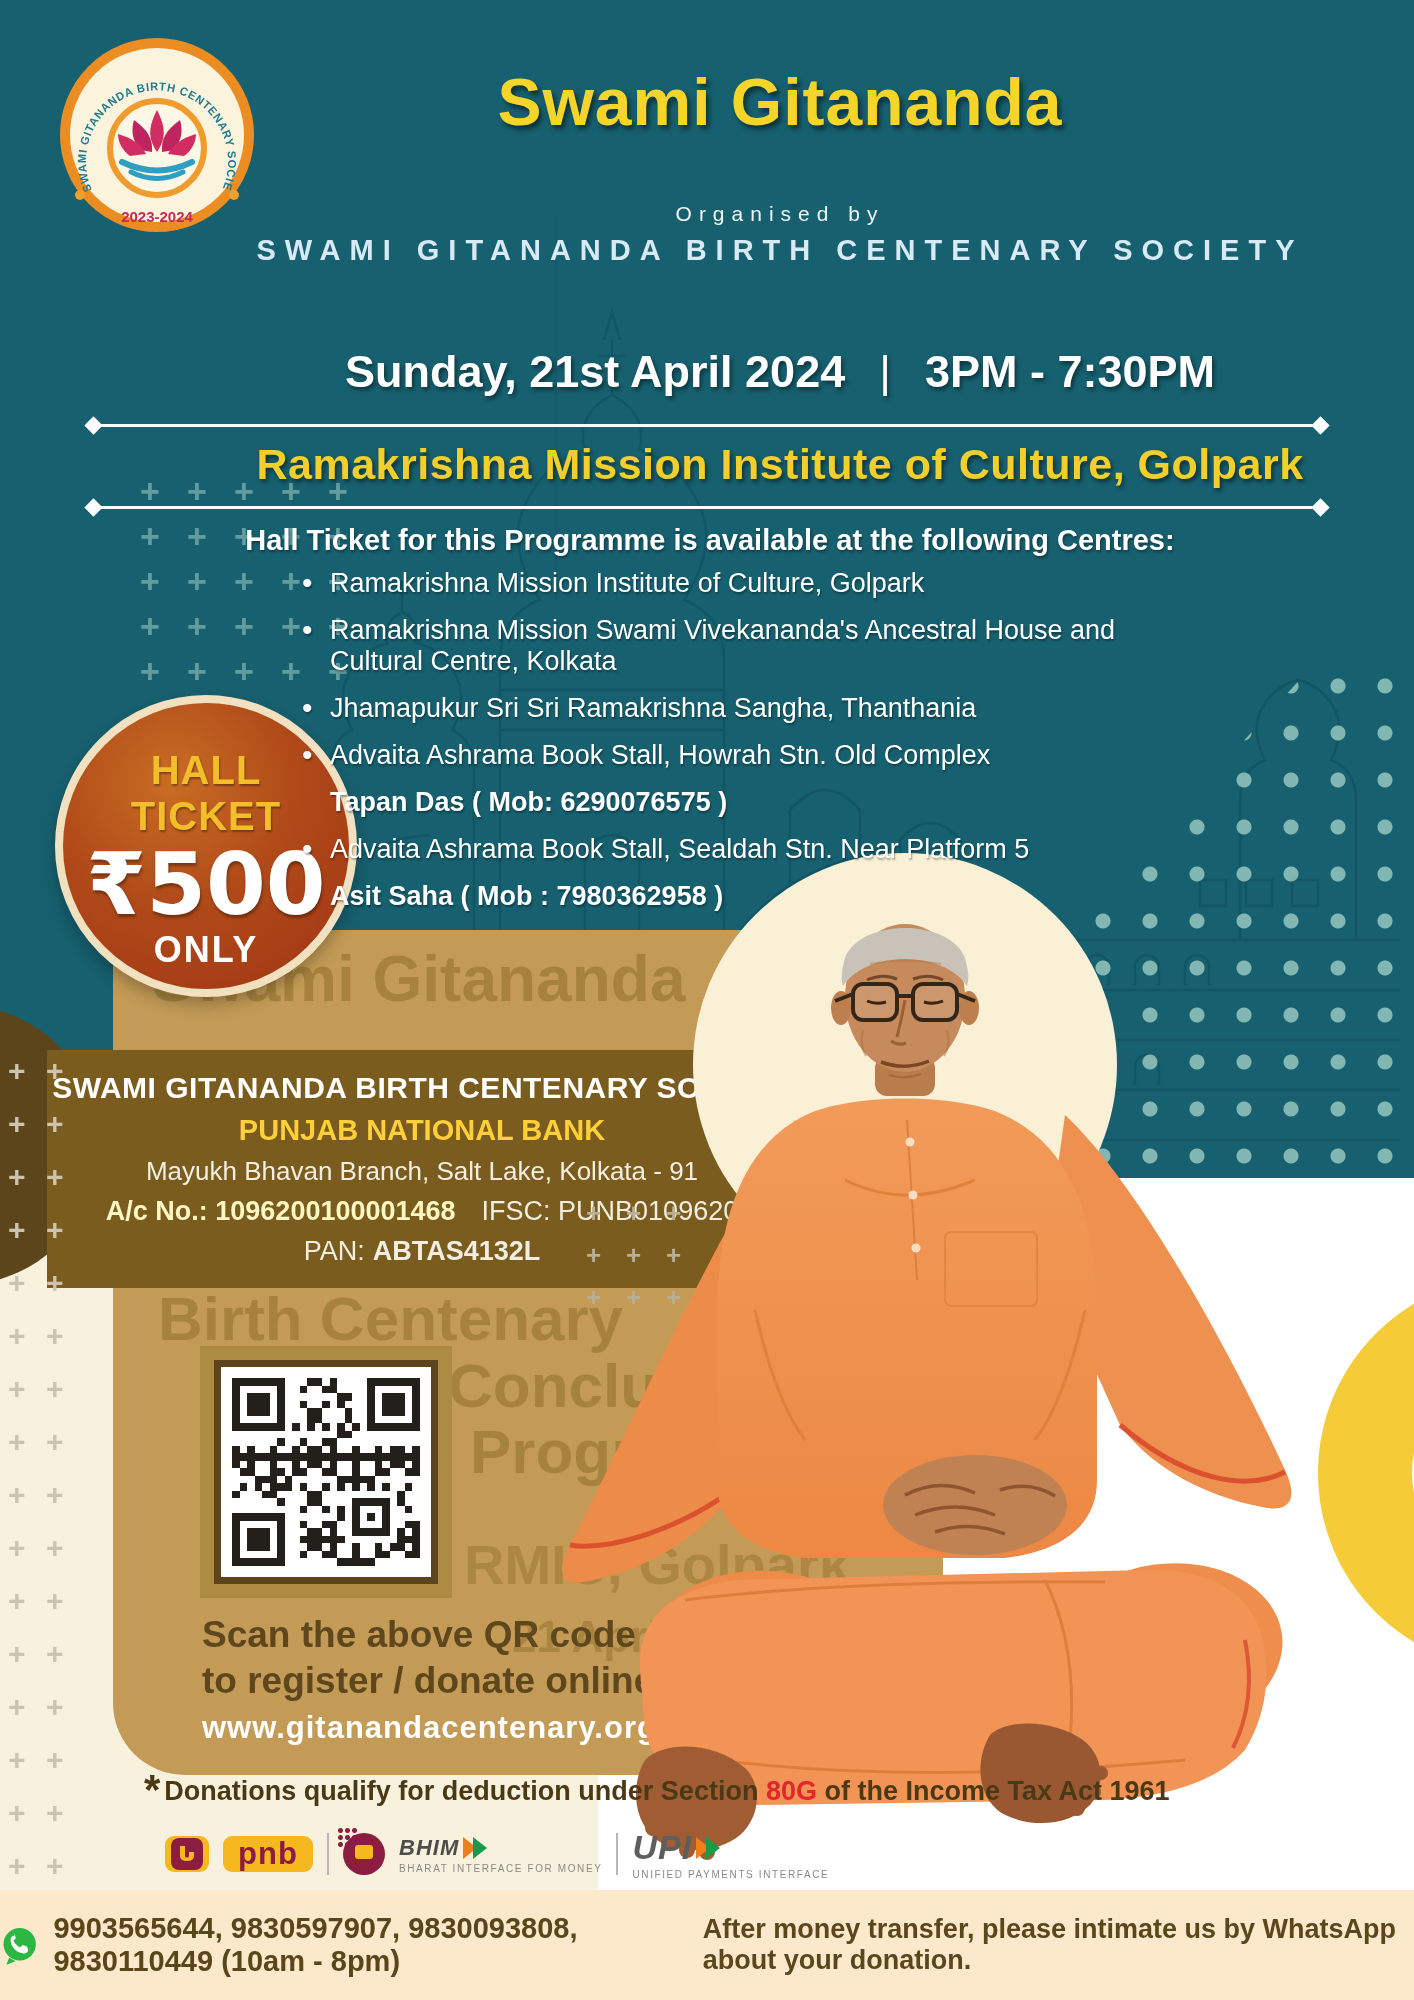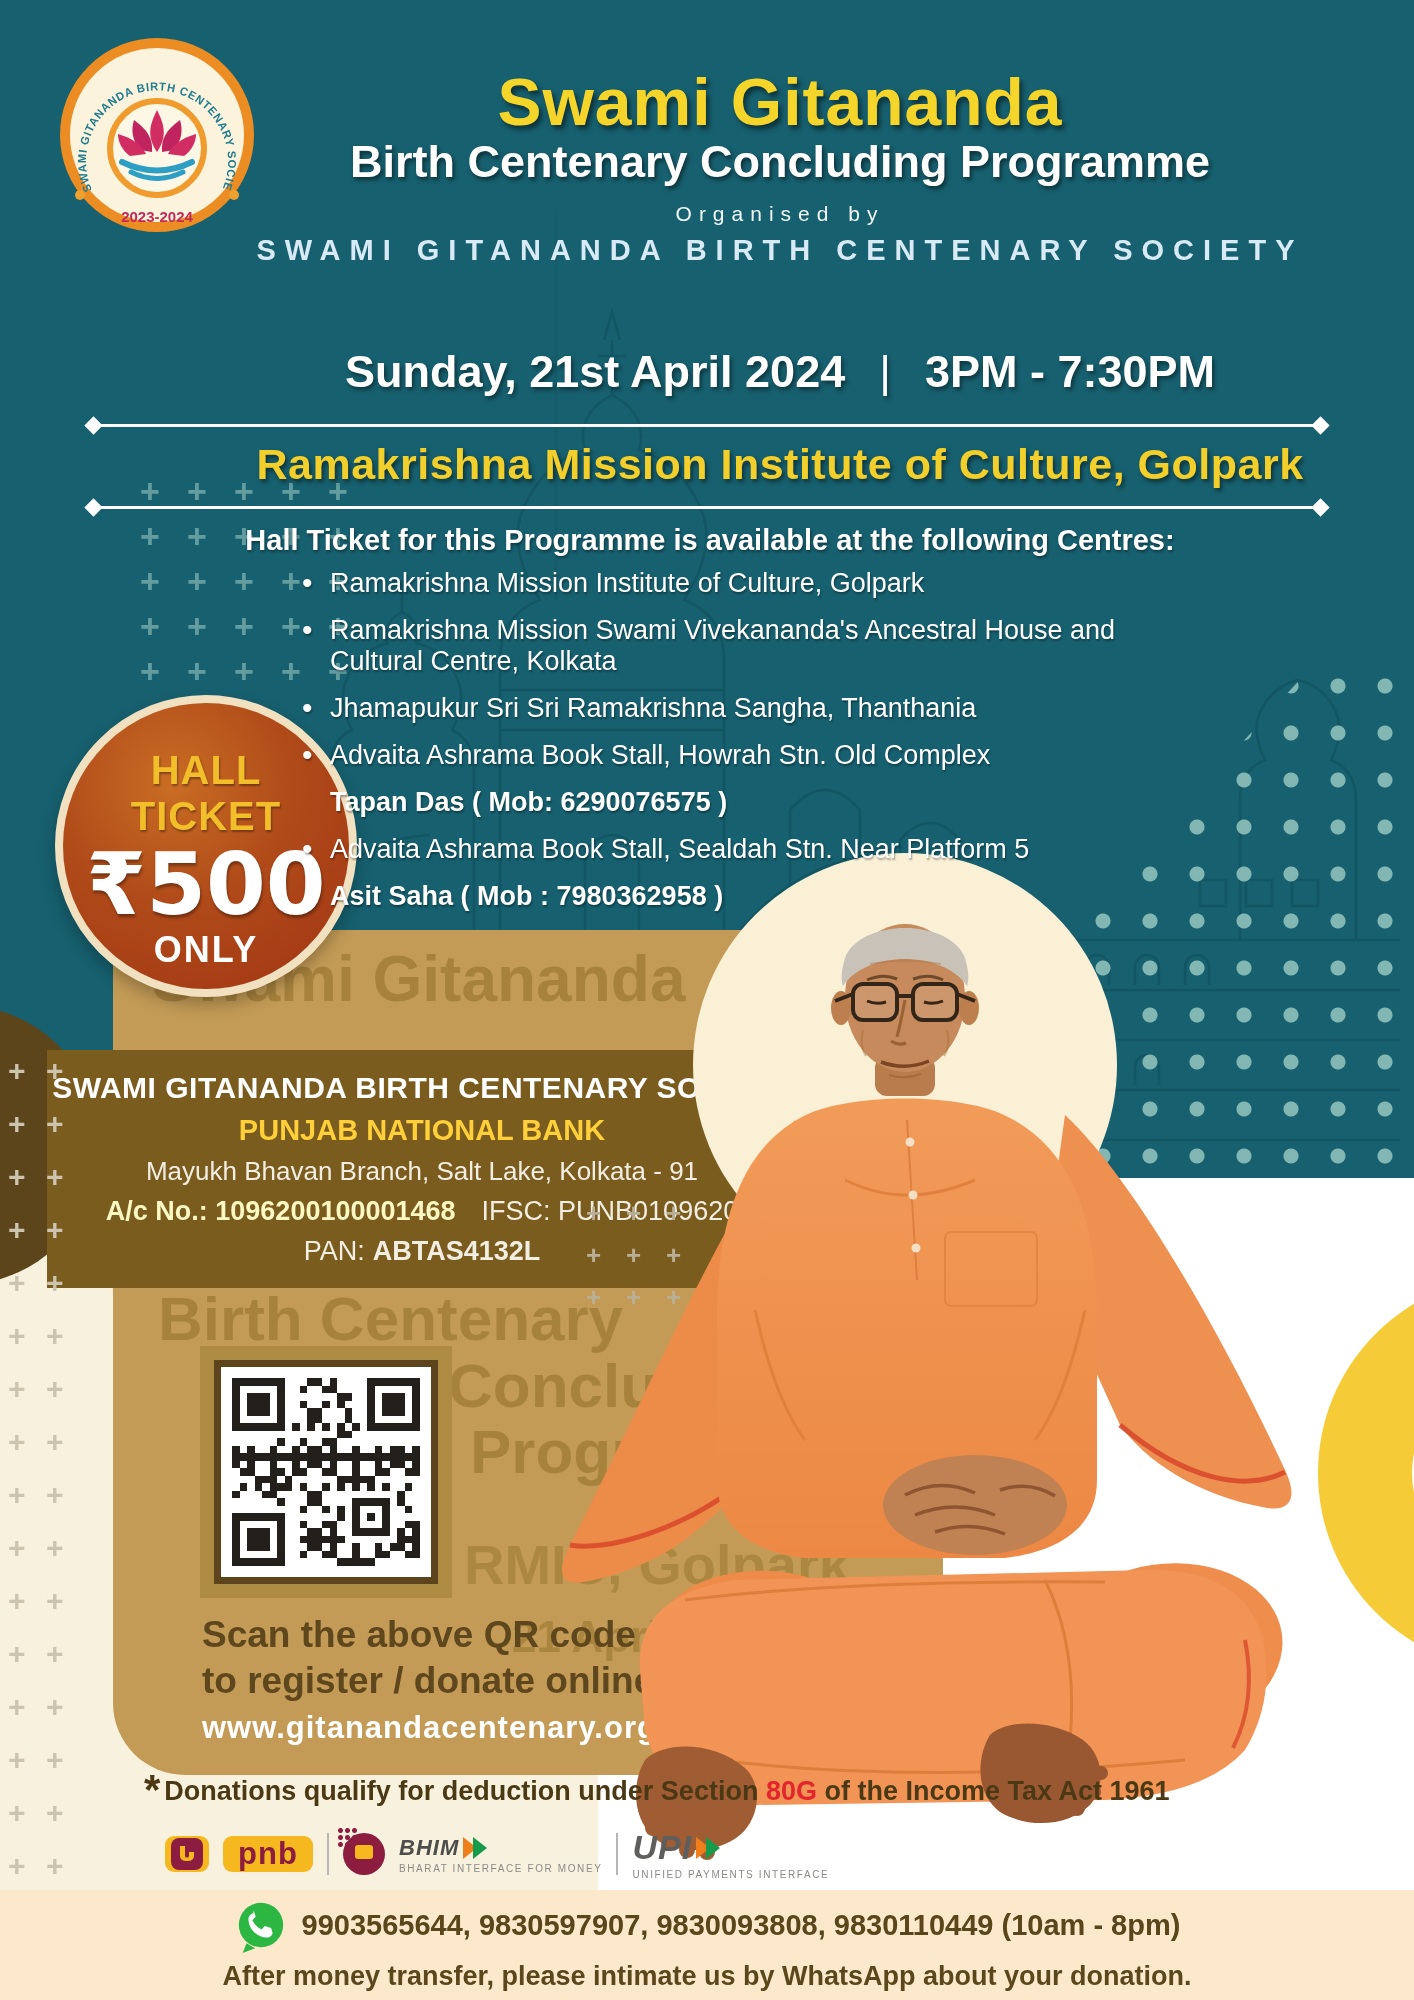--- a/index.html
+++ b/index.html
@@ -13,21 +13,21 @@
   .white-zone{left:598px;top:1178px;width:816px;height:712px;background:#FFFFFF;}
   .ring-outer{left:1318px;top:1276px;width:394px;height:394px;border-radius:50%;background:#F5CB37;}
   .ring-inner{left:1412px;top:1370px;width:206px;height:206px;border-radius:50%;background:#FFFFFF;}
   .dark-circle{left:-180px;top:1005px;width:280px;height:280px;border-radius:50%;background:#5C451B;}
   .cream-circle{left:693px;top:853px;width:424px;height:424px;border-radius:50%;background:#FAF0D6;}
   .tan-panel{left:113px;top:930px;width:830px;height:845px;background:#C39B56;border-radius:0 0 0 72px;}
   .band{left:47px;top:1050px;width:890px;height:238px;background:#7B5C1F;
         display:flex;flex-direction:column;align-items:center;justify-content:center;gap:9px;
         padding-right:140px;box-sizing:border-box;}
   .peach{left:0;top:1890px;width:1414px;height:110px;background:#FCE9CC;
-         display:flex;flex-direction:column;align-items:center;justify-content:center;gap:8px;}
+         display:flex;flex-direction:row;align-items:center;justify-content:center;gap:8px;}
 
   
   #temple{left:0;top:0;width:1414px;height:1180px;opacity:.5;pointer-events:none;}
   #dots{left:952px;top:676px;width:462px;height:504px;pointer-events:none;
         background-image:radial-gradient(circle at 10px 10px,rgba(150,198,190,.85) 7px,transparent 8px);
         background-size:47px 47px;
         clip-path:polygon(76% 0,100% 0,100% 100%,0 100%,0 76%);}
   .plusgrid{pointer-events:none;}
   .plusgrid .pl{position:absolute;font-weight:bold;line-height:1;}
   #plus-teal{left:140px;top:474px;width:260px;height:240px;font-size:34px;color:rgba(160,205,198,.55);}
@@ -536,21 +536,20 @@
     </g>
     <circle cx="20" cy="157" r="5" fill="#F0A12D"></circle>
     <circle cx="174" cy="157" r="5" fill="#F0A12D"></circle>
     <text font-size="11.5" font-weight="bold" fill="#1E7B90" letter-spacing="0.8">
       <textPath href="#logoArc" startOffset="0" textLength="296" lengthAdjust="spacingAndGlyphs">SWAMI GITANANDA BIRTH CENTENARY SOCIETY</textPath>
     </text>
     <text x="97" y="184" text-anchor="middle" font-size="15" font-weight="bold" fill="#C22B57">2023-2024</text>
   </svg>
 
   <div class="abs center title">Swami Gitananda</div>
-  <div class="abs center subtitle">Birth Centenary Concluding Programme</div>
   <div class="abs center organised">Organised by</div>
   <div class="abs center society">SWAMI GITANANDA BIRTH CENTENARY SOCIETY</div>
   <div class="abs center dateline">
     <span>Sunday, 21st April 2024</span><span class="sep">|</span><span>3PM - 7:30PM</span>
   </div>
   <div class="abs rule rule1"></div>
   <div class="abs center venue">Ramakrishna Mission Institute of Culture, Golpark</div>
   <div class="abs rule rule2"></div>
 
   <div class="abs ht-heading">Hall Ticket for this Programme is available at the following Centres:</div>

